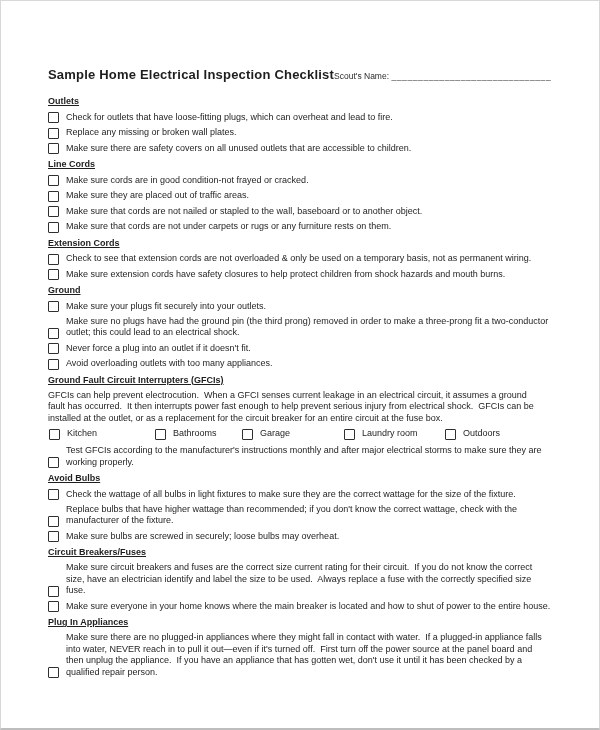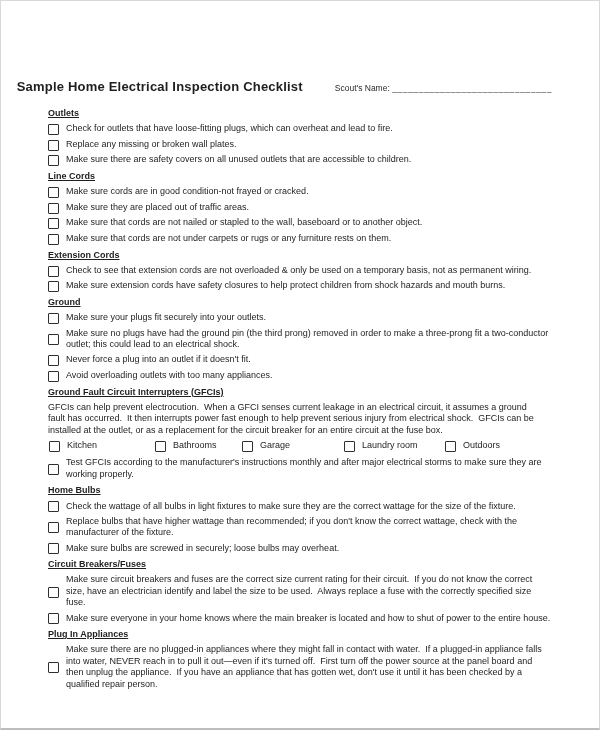--- a/index.html
+++ b/index.html
@@ -4,26 +4,26 @@
 <style>
   html,body{margin:0;padding:0;background:#ffffff;}
   .page{
     width:600px;height:730px;box-sizing:border-box;
     background:#ffffff;
     border:1px solid #d8d8d8;border-bottom:2px solid #bdbdbd;
     padding:66px 47px 0 47px;overflow:hidden;
     font-family:"Liberation Sans","DejaVu Sans",sans-serif;
     color:#1e1e1e;
   }
-  .header{display:flex;justify-content:flex-end;align-items:baseline;margin:12px 0 13px 0;gap:32px;}
+  .header{display:flex;justify-content:flex-start;align-items:baseline;margin:0 0 13px 0;}
   .title{font-size:13px;font-weight:bold;margin:0;letter-spacing:0.2px;white-space:nowrap;}
   .scout{font-size:8.5px;color:#2b2b2b;white-space:nowrap;}
   .fill-line{letter-spacing:0.6px;color:#4a4a4a;}
   .sec-h{font-size:9px;font-weight:bold;text-decoration:underline;text-underline-offset:1px;margin:4px 0 4px 0;line-height:12px;}
-  .item{display:flex;align-items:center;margin:0 0 3.5px 0;}
+  .item{display:flex;align-items:flex-end;margin:0 0 3.5px 0;}
   .box{flex:none;width:9px;height:9px;border:1px solid #2f2f2f;border-radius:1px;background:#fff;margin:1px 7px 0 0;}
   .lbl{font-size:9px;line-height:11.5px;white-space:pre-wrap;}
   .intro{font-size:9px;line-height:11.6px;margin:0 9px 4px 0;white-space:pre-wrap;}
   .loc-row{display:flex;margin:1px 0 5px 1px;}
   .loc{display:flex;align-items:flex-start;box-sizing:border-box;}
   .w1{width:90px;} .w2{width:103px;padding-left:16px;} .w3{width:102px;} .w4{width:101px;}
   section{margin:0;}
 </style>
 </head>
 <body>
@@ -131,21 +131,21 @@
         <span class="lbl">Outdoors</span>
       </div>
     </div>
     <div class="item">
       <span class="box"></span>
       <span class="lbl">Test GFCIs according to the manufacturer's instructions monthly and after major electrical storms to make sure they are working properly.</span>
     </div>
   </section>
 
   <section>
-    <h2 class="sec-h">Home Bulbs</h2>
+    <h2 class="sec-h">Avoid Bulbs</h2>
     <div class="item">
       <span class="box"></span>
       <span class="lbl">Check the wattage of all bulbs in light fixtures to make sure they are the correct wattage for the size of the fixture.</span>
     </div>
     <div class="item">
       <span class="box"></span>
       <span class="lbl">Replace bulbs that have higher wattage than recommended; if you don't know the correct wattage, check with the manufacturer of the fixture.</span>
     </div>
     <div class="item">
       <span class="box"></span>

